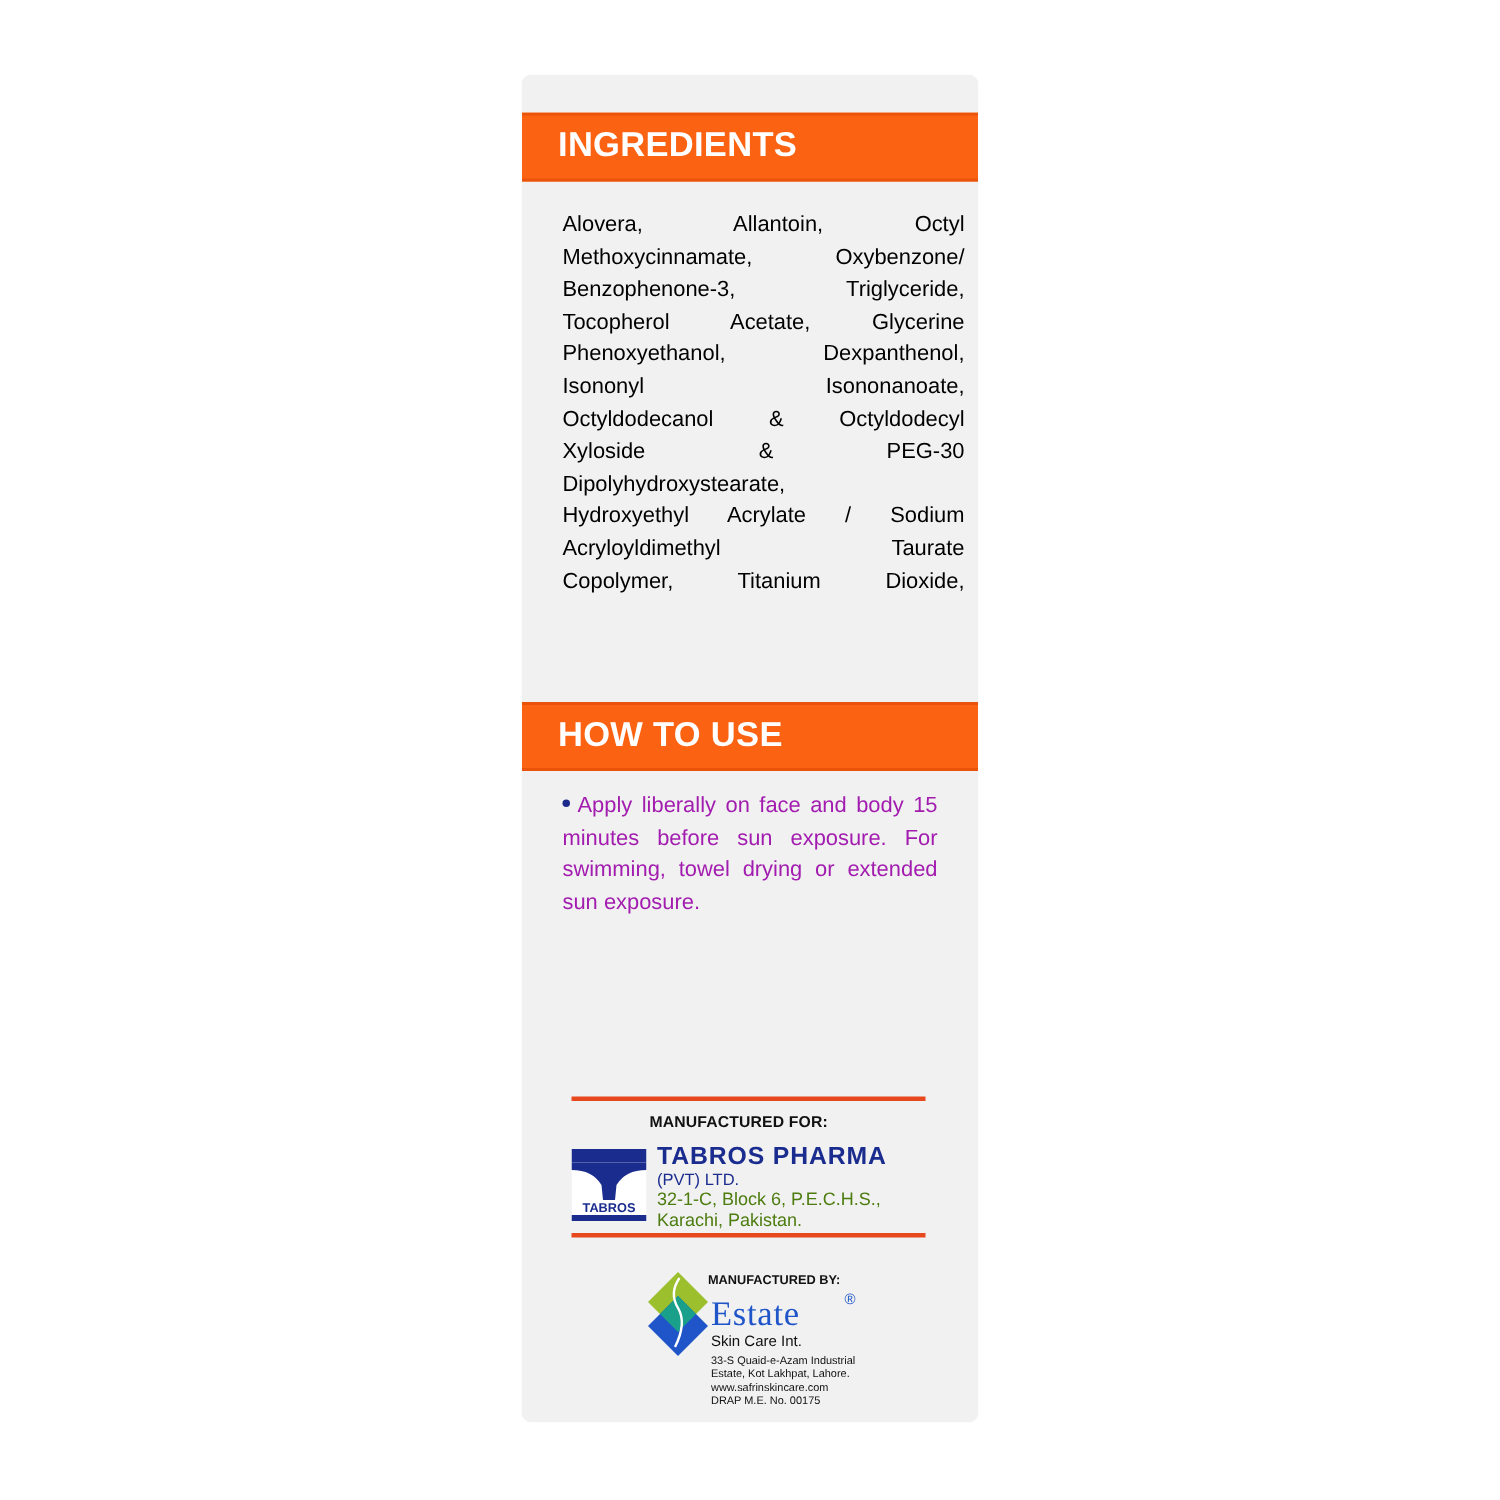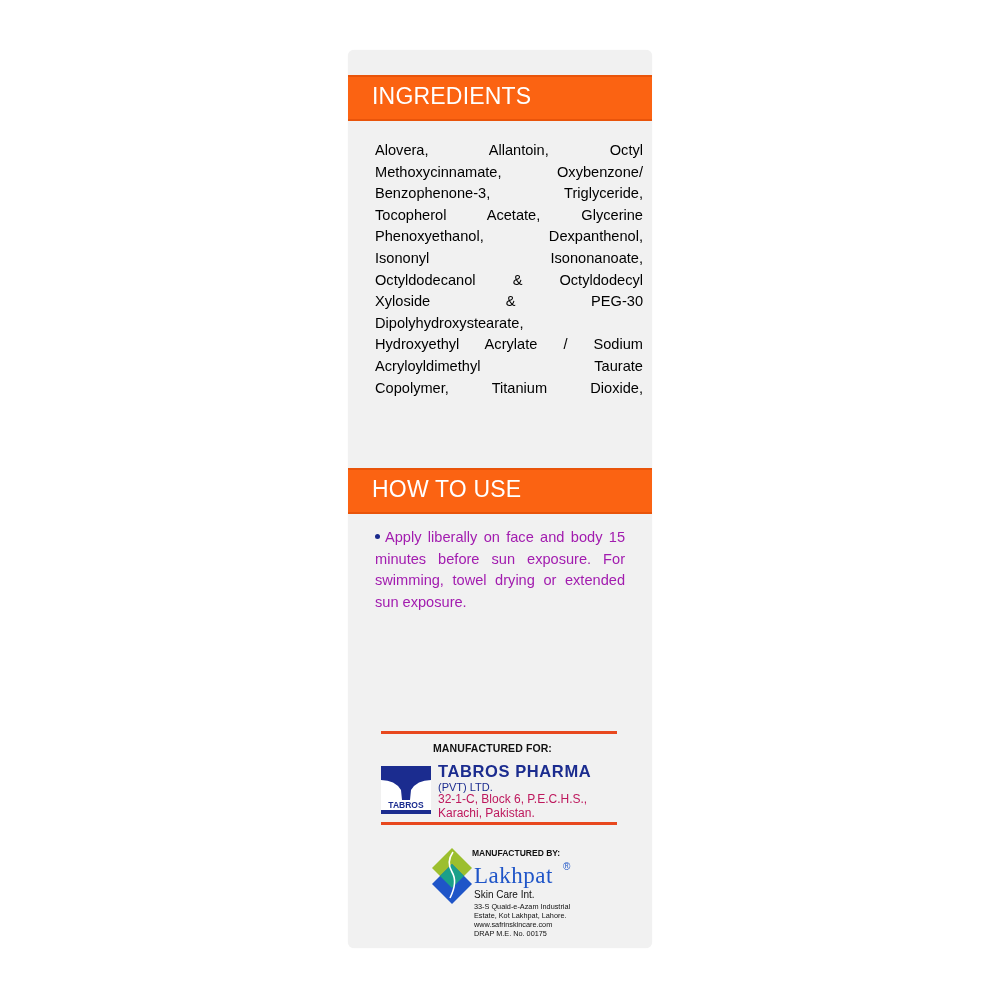--- a/index.html
+++ b/index.html
@@ -13,21 +13,21 @@
     background: #f1f1f1; border-radius: 6px;
     box-shadow: 0 0 1px rgba(0,0,0,0.08);
   }
   .band {
     position: absolute; left: 348px; width: 304px; height: 46px;
     background: #fb6312;
     box-shadow: inset 0 -2px 0 #e9540a, inset 0 2px 0 #e9540a;
   }
   .band .title {
     position: absolute; left: 24px; top: 8px;
-    font-weight: normal; font-size: 23px; color: #ffffff; letter-spacing: 0.2px;
+    font-weight: bold; font-size: 23px; color: #ffffff; letter-spacing: 0.2px;
   }
   .band-ing { top: 75px; }
   .band-use { top: 468px; }
 
   .ing-text {
     position: absolute; left: 375px; top: 140px; width: 270px;
     color: #000000; font-size: 14.6px; line-height: 21.6px;
   }
   .ing-text .ln { display: block; white-space: nowrap; text-align: justify; text-align-last: justify; width: 268px; }
   .ing-text .ln.last { text-align-last: left; }
@@ -50,21 +50,21 @@
   }
   .tabros-logo { position: absolute; left: 381px; top: 766px; width: 50px; height: 48px; }
   .tabros-name {
     position: absolute; left: 438px; top: 762px;
     font-size: 16.5px; font-weight: bold; color: #1b2c8f; letter-spacing: 0.6px;
   }
   .tabros-ltd {
     position: absolute; left: 438px; top: 781px; font-size: 11px; color: #1b2c8f; font-weight: normal;
   }
   .tabros-addr {
-    position: absolute; left: 438px; top: 792px; font-size: 12px; line-height: 14px; color: #be185d;
+    position: absolute; left: 438px; top: 792px; font-size: 12px; line-height: 14px; color: #4d7c0f;
   }
 
   .safrin-logo { position: absolute; left: 428px; top: 846px; width: 48px; height: 60px; }
   .mfg-by {
     position: absolute; left: 472px; top: 848px;
     font-size: 8.5px; font-weight: bold; color: #111;
   }
   .safrin-name {
     position: absolute; left: 474px; top: 863px;
     font-family: "Liberation Serif", serif; font-size: 23px; color: #1f55c8; letter-spacing: 0.5px;
@@ -133,21 +133,21 @@
 </div>
 <div class="rule rule-bot"></div>
 
 <svg class="safrin-logo" viewBox="0 0 48 60">
   <polygon points="24,2 44,22 24,42 4,22" fill="#9cbf2e"></polygon>
   <polygon points="24,18 44,38 24,58 4,38" fill="#1f55c8"></polygon>
   <polygon points="24,18 36,30 24,42 12,30" fill="#1aa08a"></polygon>
   <path d="M25 6 Q18 16 24 26 Q30 36 22 52" stroke="#ffffff" stroke-width="1.6" fill="none"></path>
 </svg>
 <div class="mfg-by">MANUFACTURED BY:</div>
-<div class="safrin-name">Lakhpat</div>
+<div class="safrin-name">Estate</div>
 <div class="reg">®</div>
 <div class="safrin-sub">Skin Care Int.</div>
 <div class="safrin-addr">
   <div>33-S Quaid-e-Azam Industrial</div>
   <div>Estate, Kot Lakhpat, Lahore.</div>
   <div>www.safrinskincare.com</div>
   <div>DRAP M.E. No. 00175</div>
 </div>
 
 </body></html>

